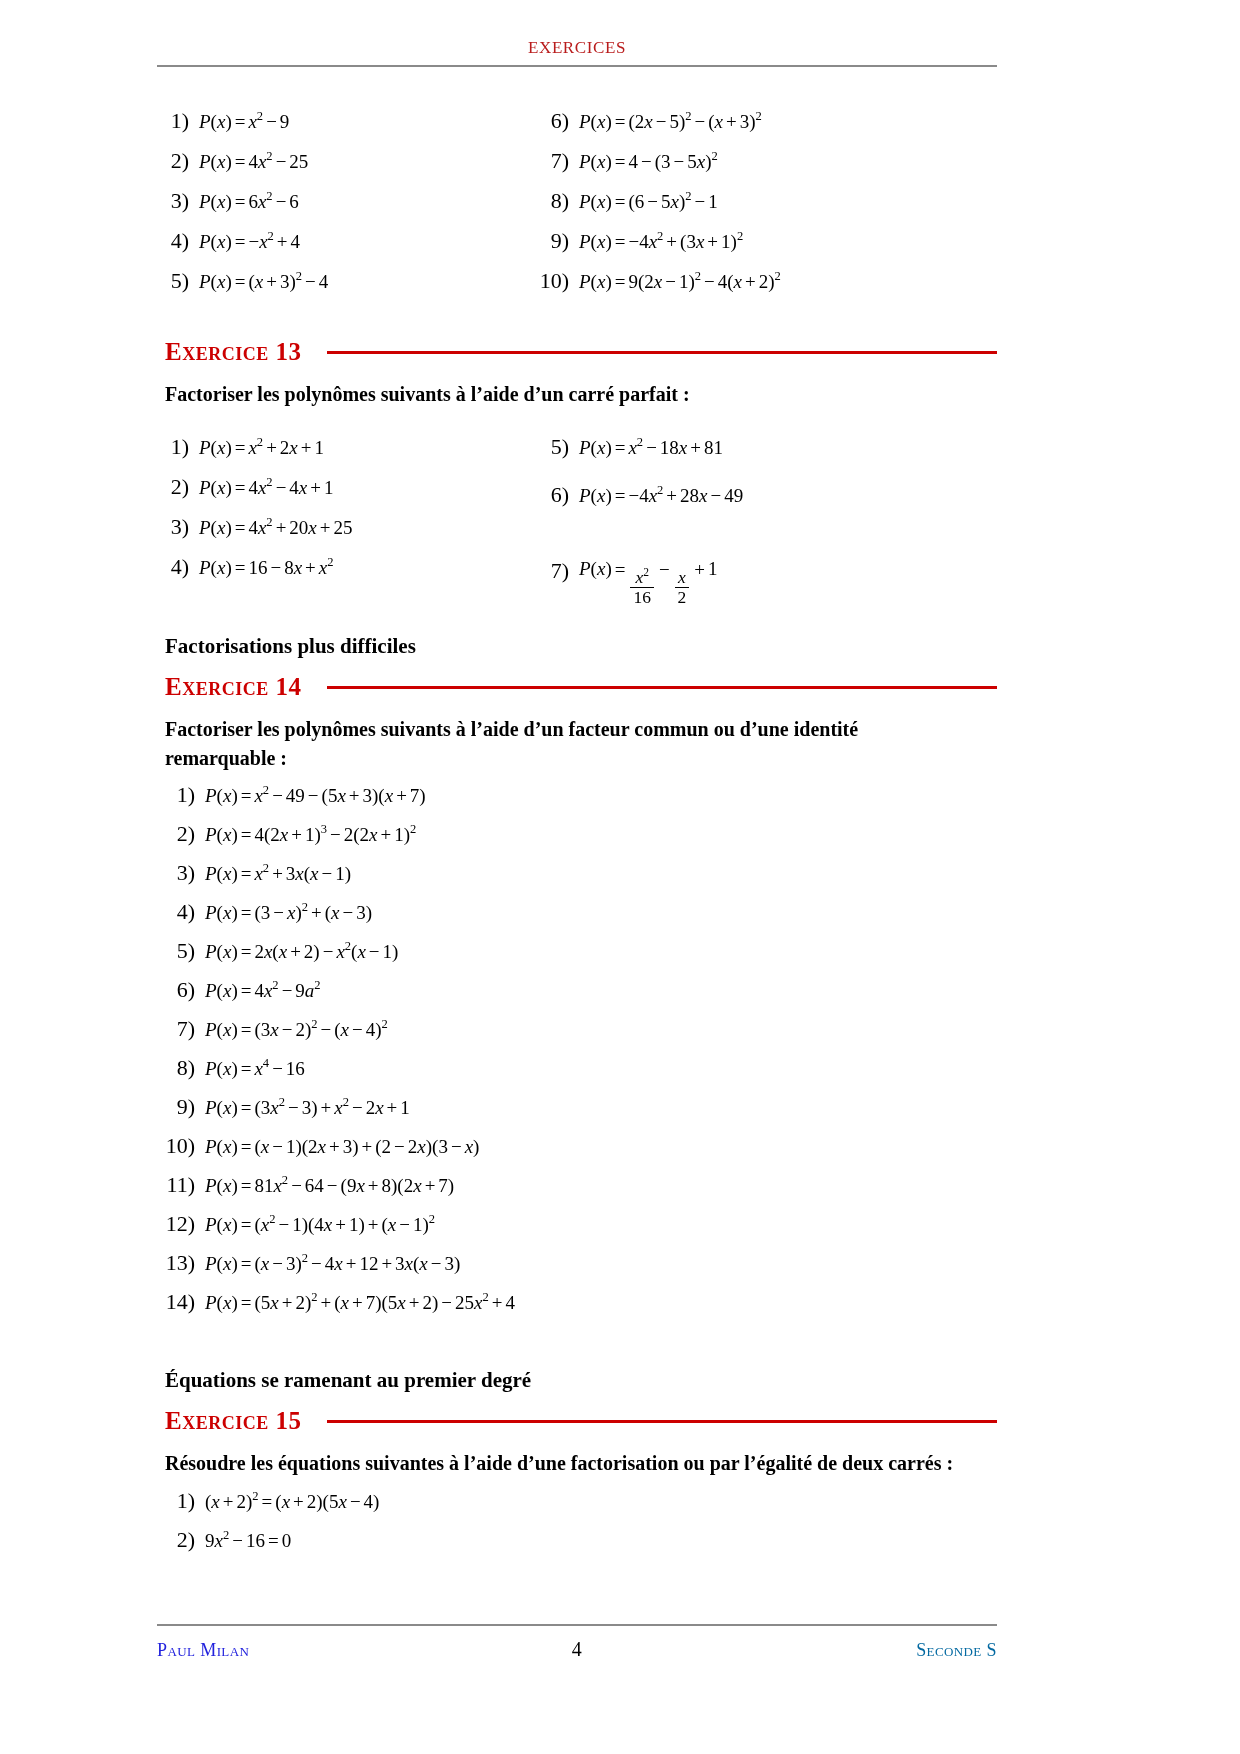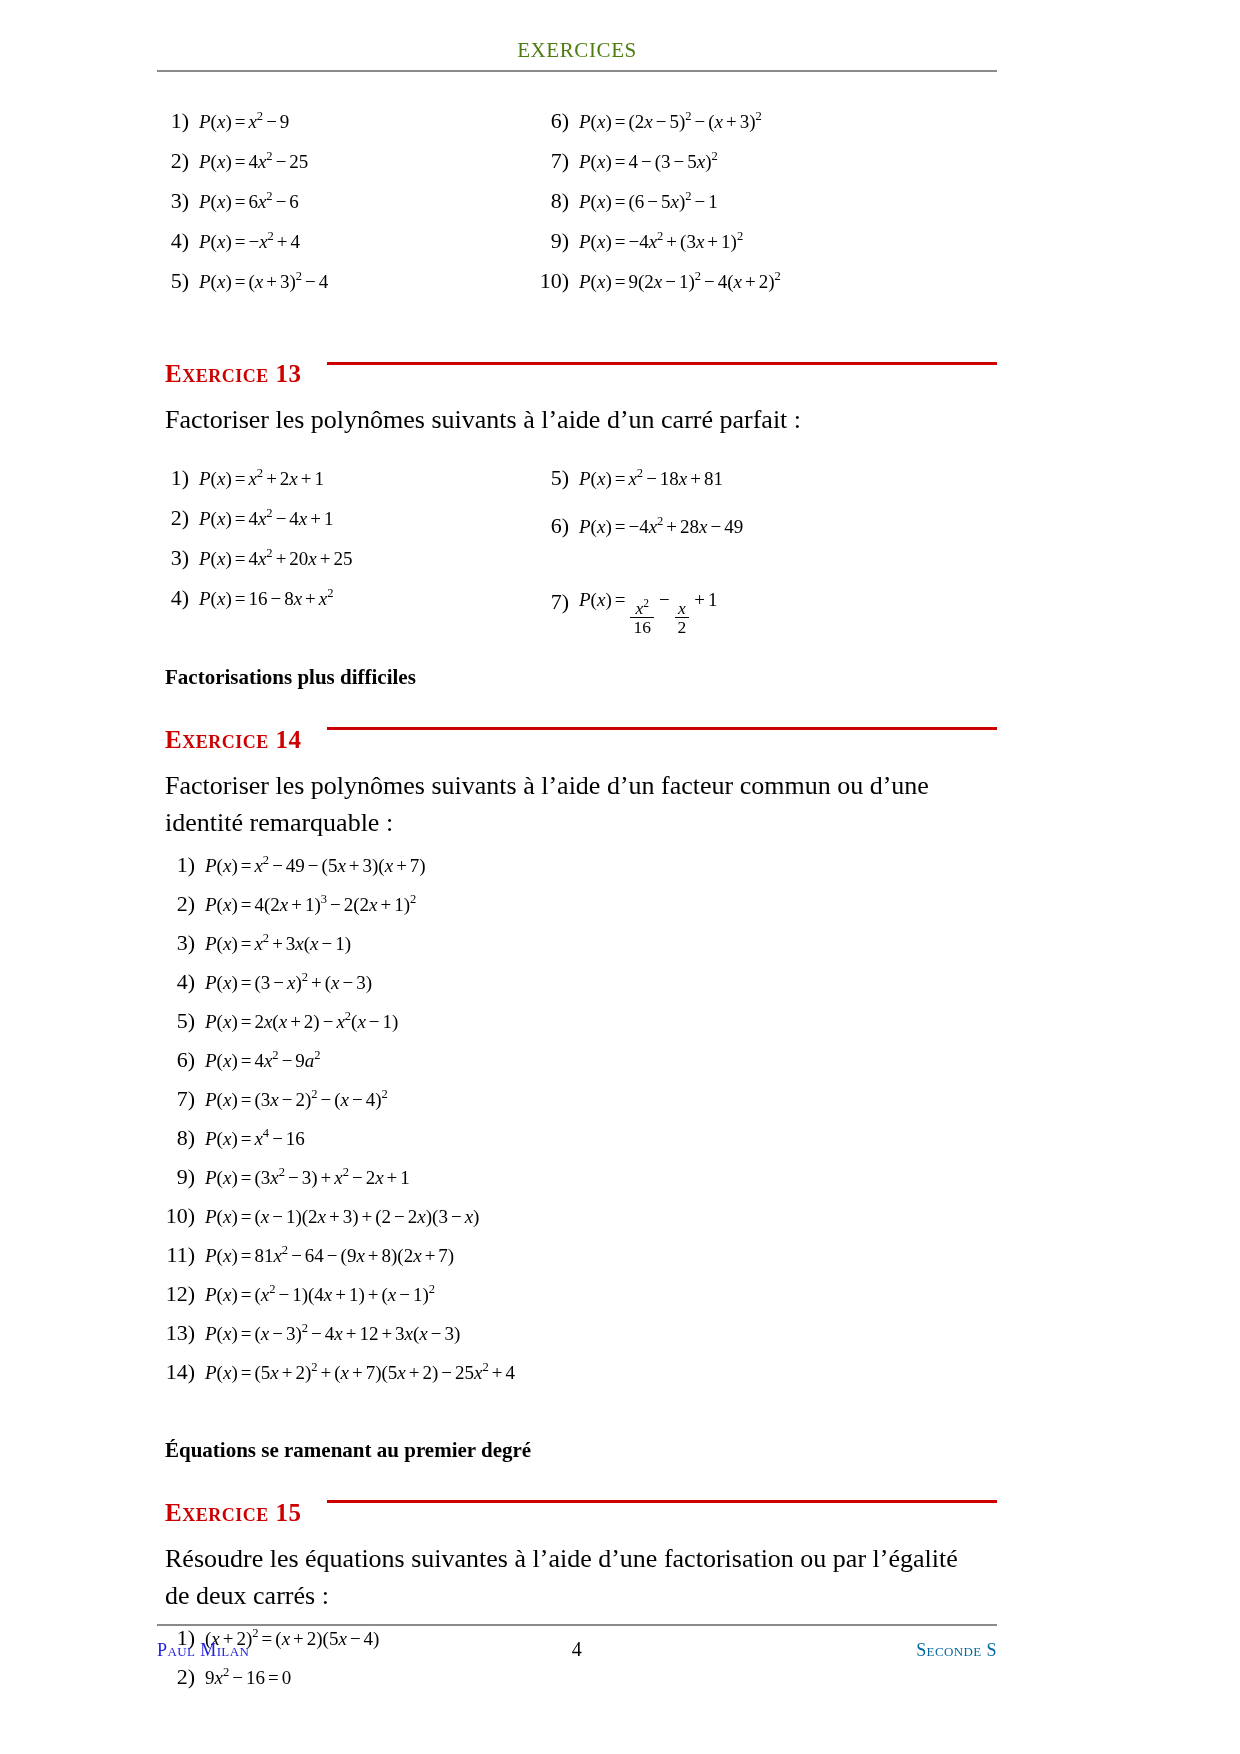--- a/index.html
+++ b/index.html
@@ -33,23 +33,23 @@
   
   .runhead {
     position: absolute;
     left: 157px;
     top: 38px;
     width: 840px;
     text-align: center;
   }
   .runhead .rh-text {
     font-variant: small-caps;
-    font-size: 21px;
+    font-size: 17px;
     letter-spacing: 0.6px;
-    color: #4d7c0f;
+    color: #b91c1c;
   }
   .runhead .rh-rule {
     margin-top: 7px;
     height: 2px;
     background: #8a8a8a;
     width: 100%;
   }
 
   
   .m {
@@ -110,34 +110,34 @@
     margin: 0;
   }
   .ex-head .ex-label {
     color: #cc0000;
     font-variant: small-caps;
     font-weight: bold;
     font-size: 25px;
     letter-spacing: 0.5px;
     white-space: nowrap;
     padding-left: 8px;
-    margin-top: 22px;
   }
   .ex-head .ex-rule {
     flex: 1 1 auto;
     height: 3px;
     background: #cc0000;
     margin-left: 26px;
   }
 
   
   .prose {
-    font-size: 26px;
+    font-size: 20px;
     line-height: 1.42;
     width: 800px;
+    font-weight: bold;
   }
   .subhead {
     font-weight: bold;
     font-size: 21px;
     padding-left: 8px;
   }
 
   
   .frac {
     display: inline-block;

